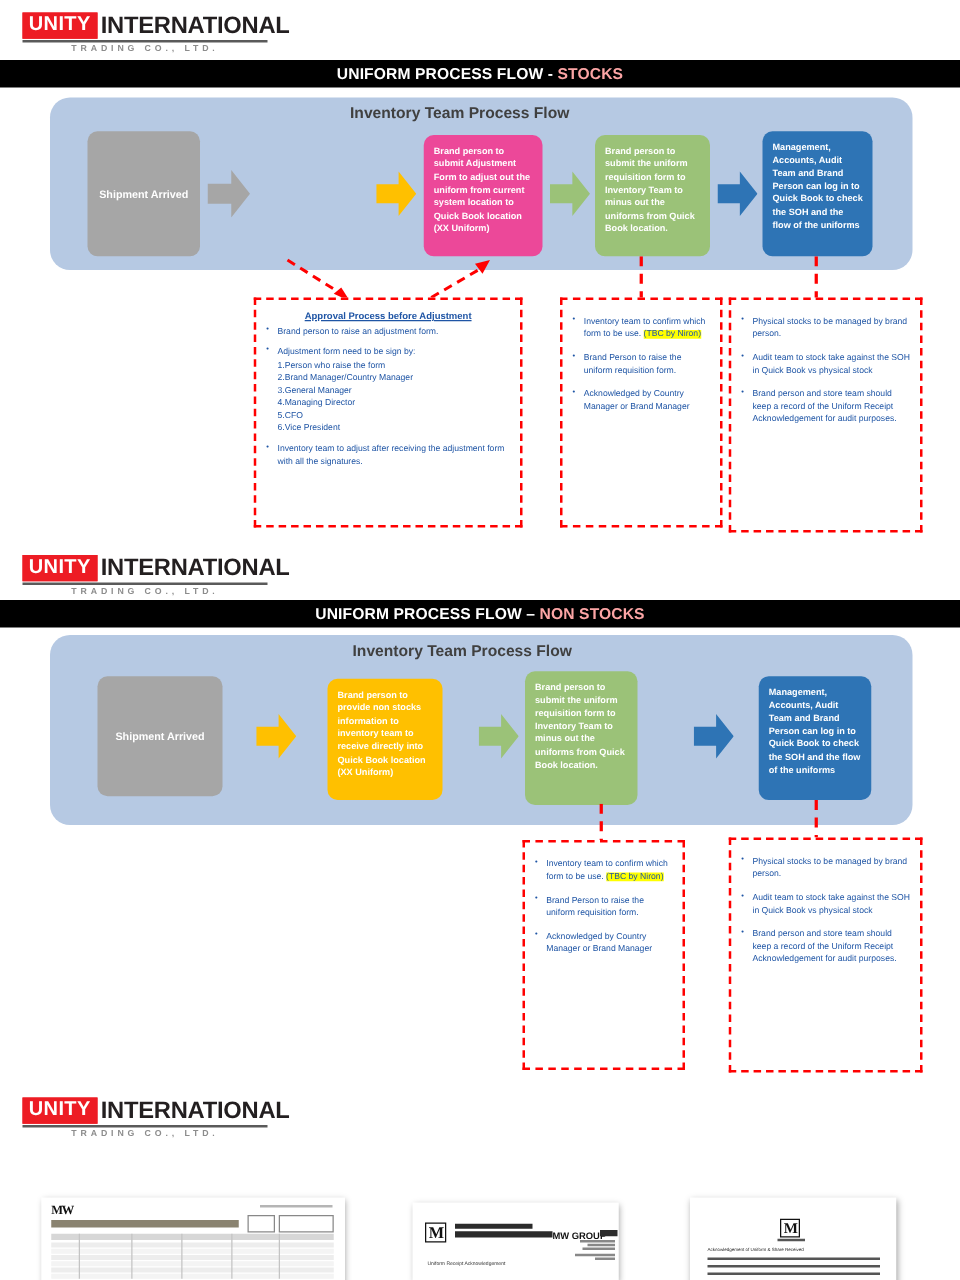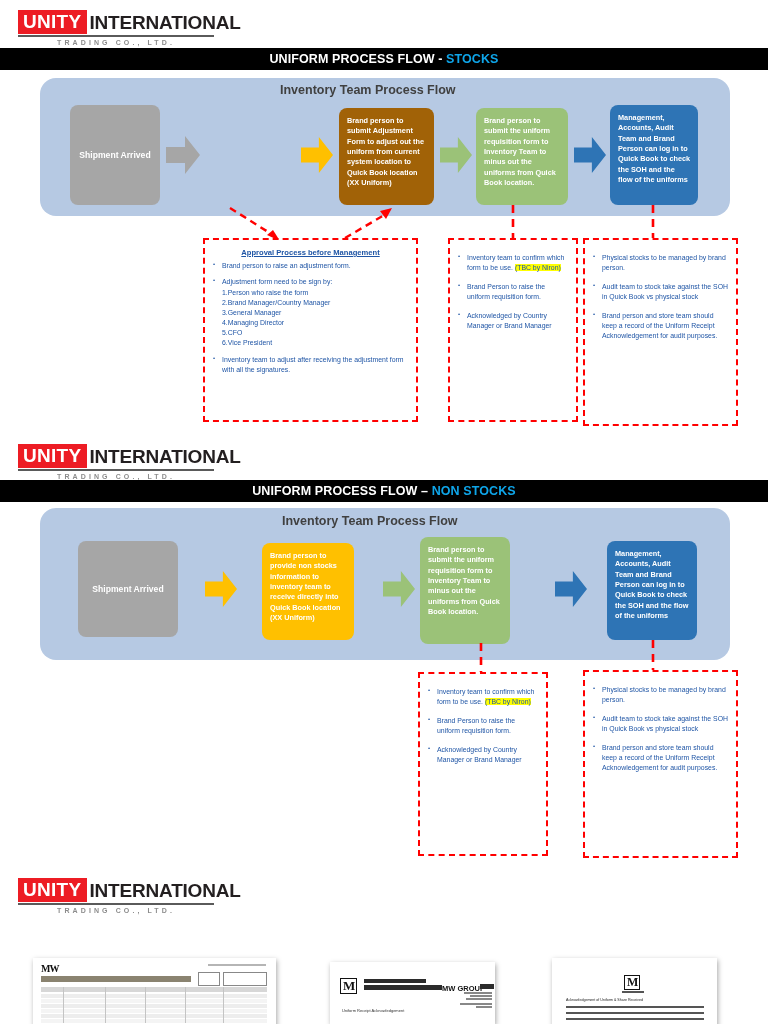--- a/index.html
+++ b/index.html
@@ -10,21 +10,21 @@
     font-family: "Liberation Sans", sans-serif;
     overflow: hidden;
   }
   .page { position: relative; width: 768px; height: 1024px; background: #fff; }
 
   
   .logo { position: absolute; left: 18px; width: 210px; }
   .logo-row { display: flex; align-items: center; }
   .logo-unity {
     background: #ED1C24; color: #ffffff;
-    font-weight: bold; font-size: 19px; letter-spacing: .3px;
+    font-weight: bold; font-size: 16px; letter-spacing: .3px;
     padding: 1px 4px 2px 4px; line-height: 1;
     border: 1px solid #ED1C24;
   }
   .logo-intl {
     color: #231F20; font-weight: bold; font-size: 19px;
     letter-spacing: -.2px; line-height: 1; padding-left: 3px;
   }
   .logo-rule { height: 2px; background: #5a5a5a; margin-top: 1px; width: 196px; margin-left: 0px;}
   .logo-sub {
     color: #8c8c8c; font-size: 7px; font-weight: bold;
@@ -34,21 +34,21 @@
 
   
   .banner {
     position: absolute; left: 0; width: 768px; height: 22px;
     background: #000000; display: flex;
     align-items: center; justify-content: center;
   }
   .banner-text {
     color: #ffffff; font-weight: bold; font-size: 12.5px; letter-spacing: .1px;
   }
-  .banner-text .accent { color: #0ea5e9; }
+  .banner-text .accent { color: #fca5a5; }
 
   
   .flow-panel {
     position: absolute;
     background: #B6C9E3;
     border-radius: 16px;
   }
   .flow-title {
     position: absolute;
     font-weight: bold;
@@ -138,21 +138,21 @@
 
   <svg class="arrow" style="left:166px; top:136px;" width="34" height="38" viewBox="0 0 34 38">
     <polygon points="0,11 19,11 19,0 34,19 19,38 19,27 0,27" fill="#A6A6A6"></polygon>
   </svg>
 
 
   <svg class="arrow" style="left:301px; top:136px;" width="32" height="38" viewBox="0 0 34 38">
     <polygon points="0,11 19,11 19,0 34,19 19,38 19,27 0,27" fill="#FFC000"></polygon>
   </svg>
 
-  <div class="flow-box" style="left:339px; top:108px; width:95px; height:97px; background:#a16207;">Brand person to submit Adjustment Form to adjust out the uniform from current system location to Quick Book location (XX Uniform)</div>
+  <div class="flow-box" style="left:339px; top:108px; width:95px; height:97px; background:#ec4899;">Brand person to submit Adjustment Form to adjust out the uniform from current system location to Quick Book location (XX Uniform)</div>
 
   <svg class="arrow" style="left:440px; top:136px;" width="32" height="38" viewBox="0 0 34 38">
     <polygon points="0,11 19,11 19,0 34,19 19,38 19,27 0,27" fill="#9BC278"></polygon>
   </svg>
 
   <div class="flow-box" style="left:476px; top:108px; width:92px; height:97px; background:#9BC278;">Brand person to submit the uniform requisition form to Inventory Team to minus out the uniforms from Quick Book location.</div>
 
   <svg class="arrow" style="left:574px; top:136px;" width="32" height="38" viewBox="0 0 34 38">
     <polygon points="0,11 19,11 19,0 34,19 19,38 19,27 0,27" fill="#2E74B5"></polygon>
   </svg>
@@ -168,21 +168,21 @@
     <polygon points="52,3 40,6 46,14" fill="#FF0000"></polygon>
   </svg>
   <svg class="conn" style="left:505px; top:205px;" width="16" height="36">
     <line x1="8" y1="0" x2="8" y2="34" stroke="#FF0000" stroke-width="2.6" stroke-dasharray="8,6"></line>
   </svg>
   <svg class="conn" style="left:645px; top:205px;" width="16" height="36">
     <line x1="8" y1="0" x2="8" y2="34" stroke="#FF0000" stroke-width="2.6" stroke-dasharray="8,6"></line>
   </svg>
 
   <div class="note" style="left:203px; top:238px; width:215px; height:184px;">
-    <div class="note-title">Approval Process before Management</div>
+    <div class="note-title">Approval Process before Adjustment</div>
     <ul>
       <li>Brand person to raise an  adjustment form.</li>
       <li style="margin-bottom:1px;">Adjustment form need to be sign by:</li>
       <li class="nobullet">1.Person who raise the form</li>
       <li class="nobullet">2.Brand Manager/Country Manager</li>
       <li class="nobullet">3.General Manager</li>
       <li class="nobullet">4.Managing Director</li>
       <li class="nobullet">5.CFO</li>
       <li class="nobullet" style="margin-bottom:7px;">6.Vice President</li>
       <li>Inventory team to adjust after receiving the adjustment form with all the signatures.</li>

